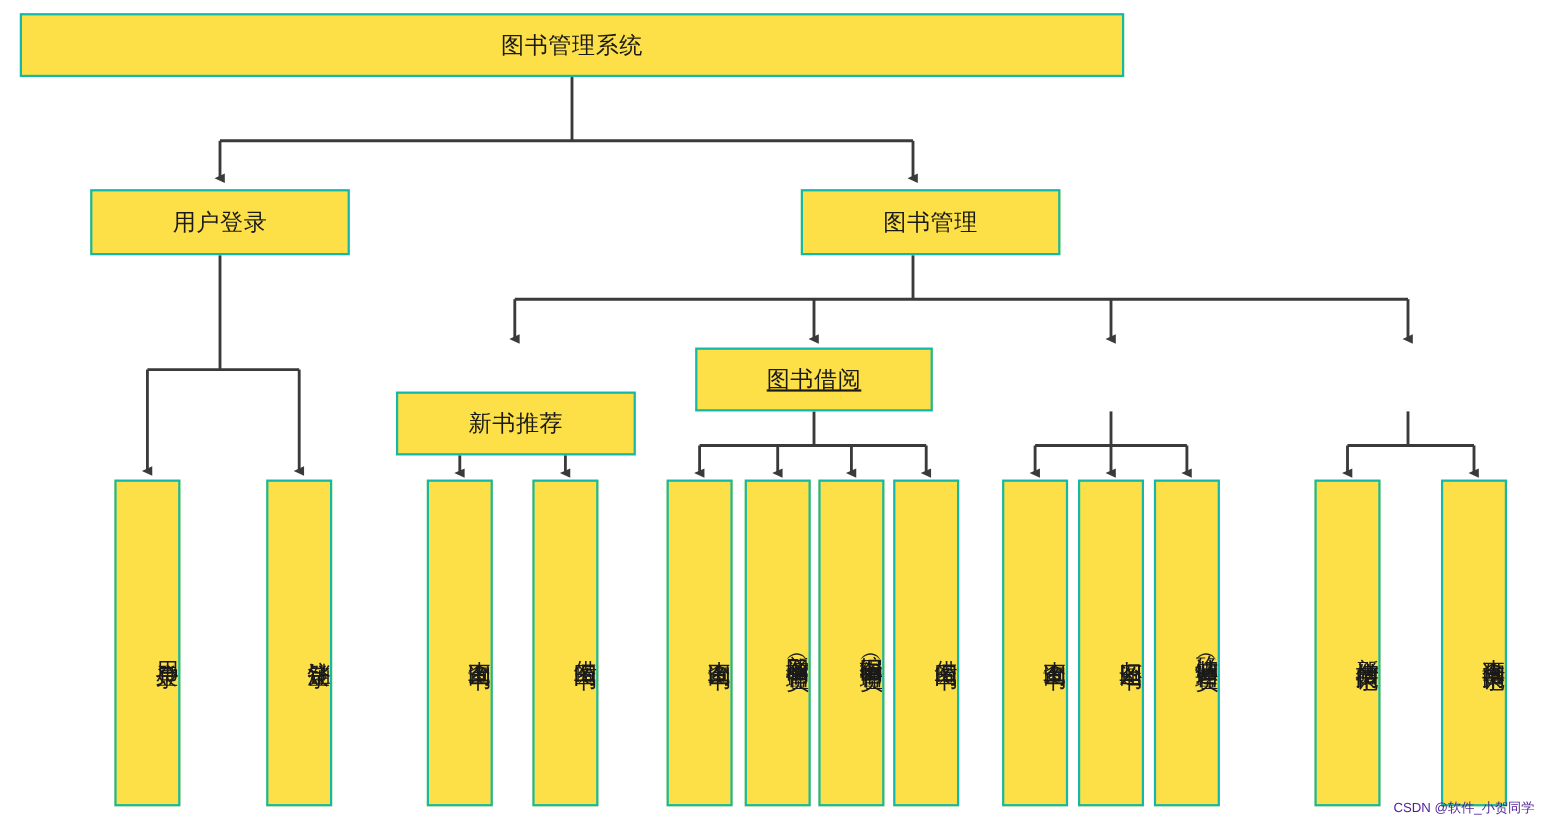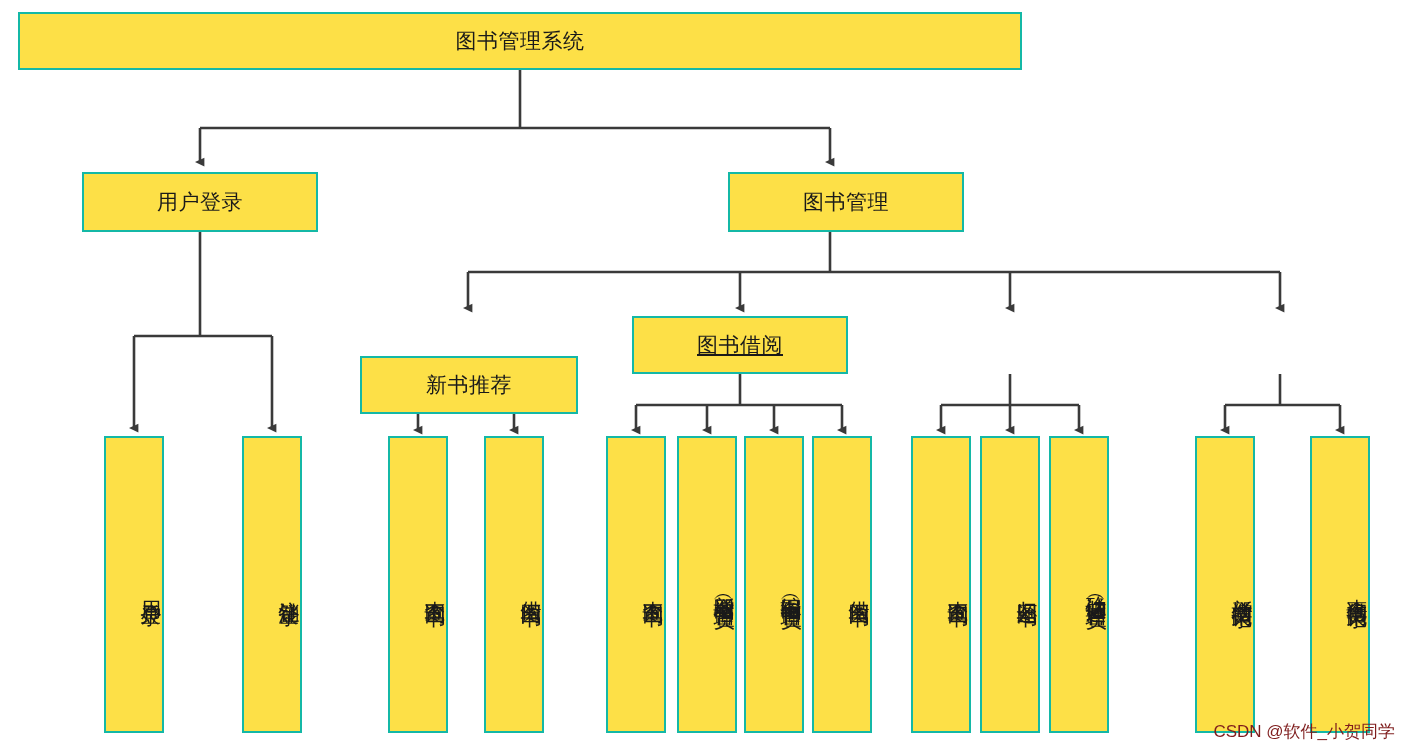--- a/index.html
+++ b/index.html
@@ -51,22 +51,22 @@
   .node.vert .vlabel {
     writing-mode: vertical-rl;
     text-orientation: upright;
     line-height: 1;
     white-space: nowrap;
   }
   .watermark {
     position: absolute;
     right: 10px;
     bottom: 4px;
-    font-size: 17px;
-    color: #7f1d1d;
+    font-size: 12px;
+    color: #4c1d95;
     white-space: nowrap;
     user-select: none;
   }
 </style>
 </head>
 <body>
 
 <div id="stage">
 
   <svg class="wires" viewBox="0 0 1405 747">

